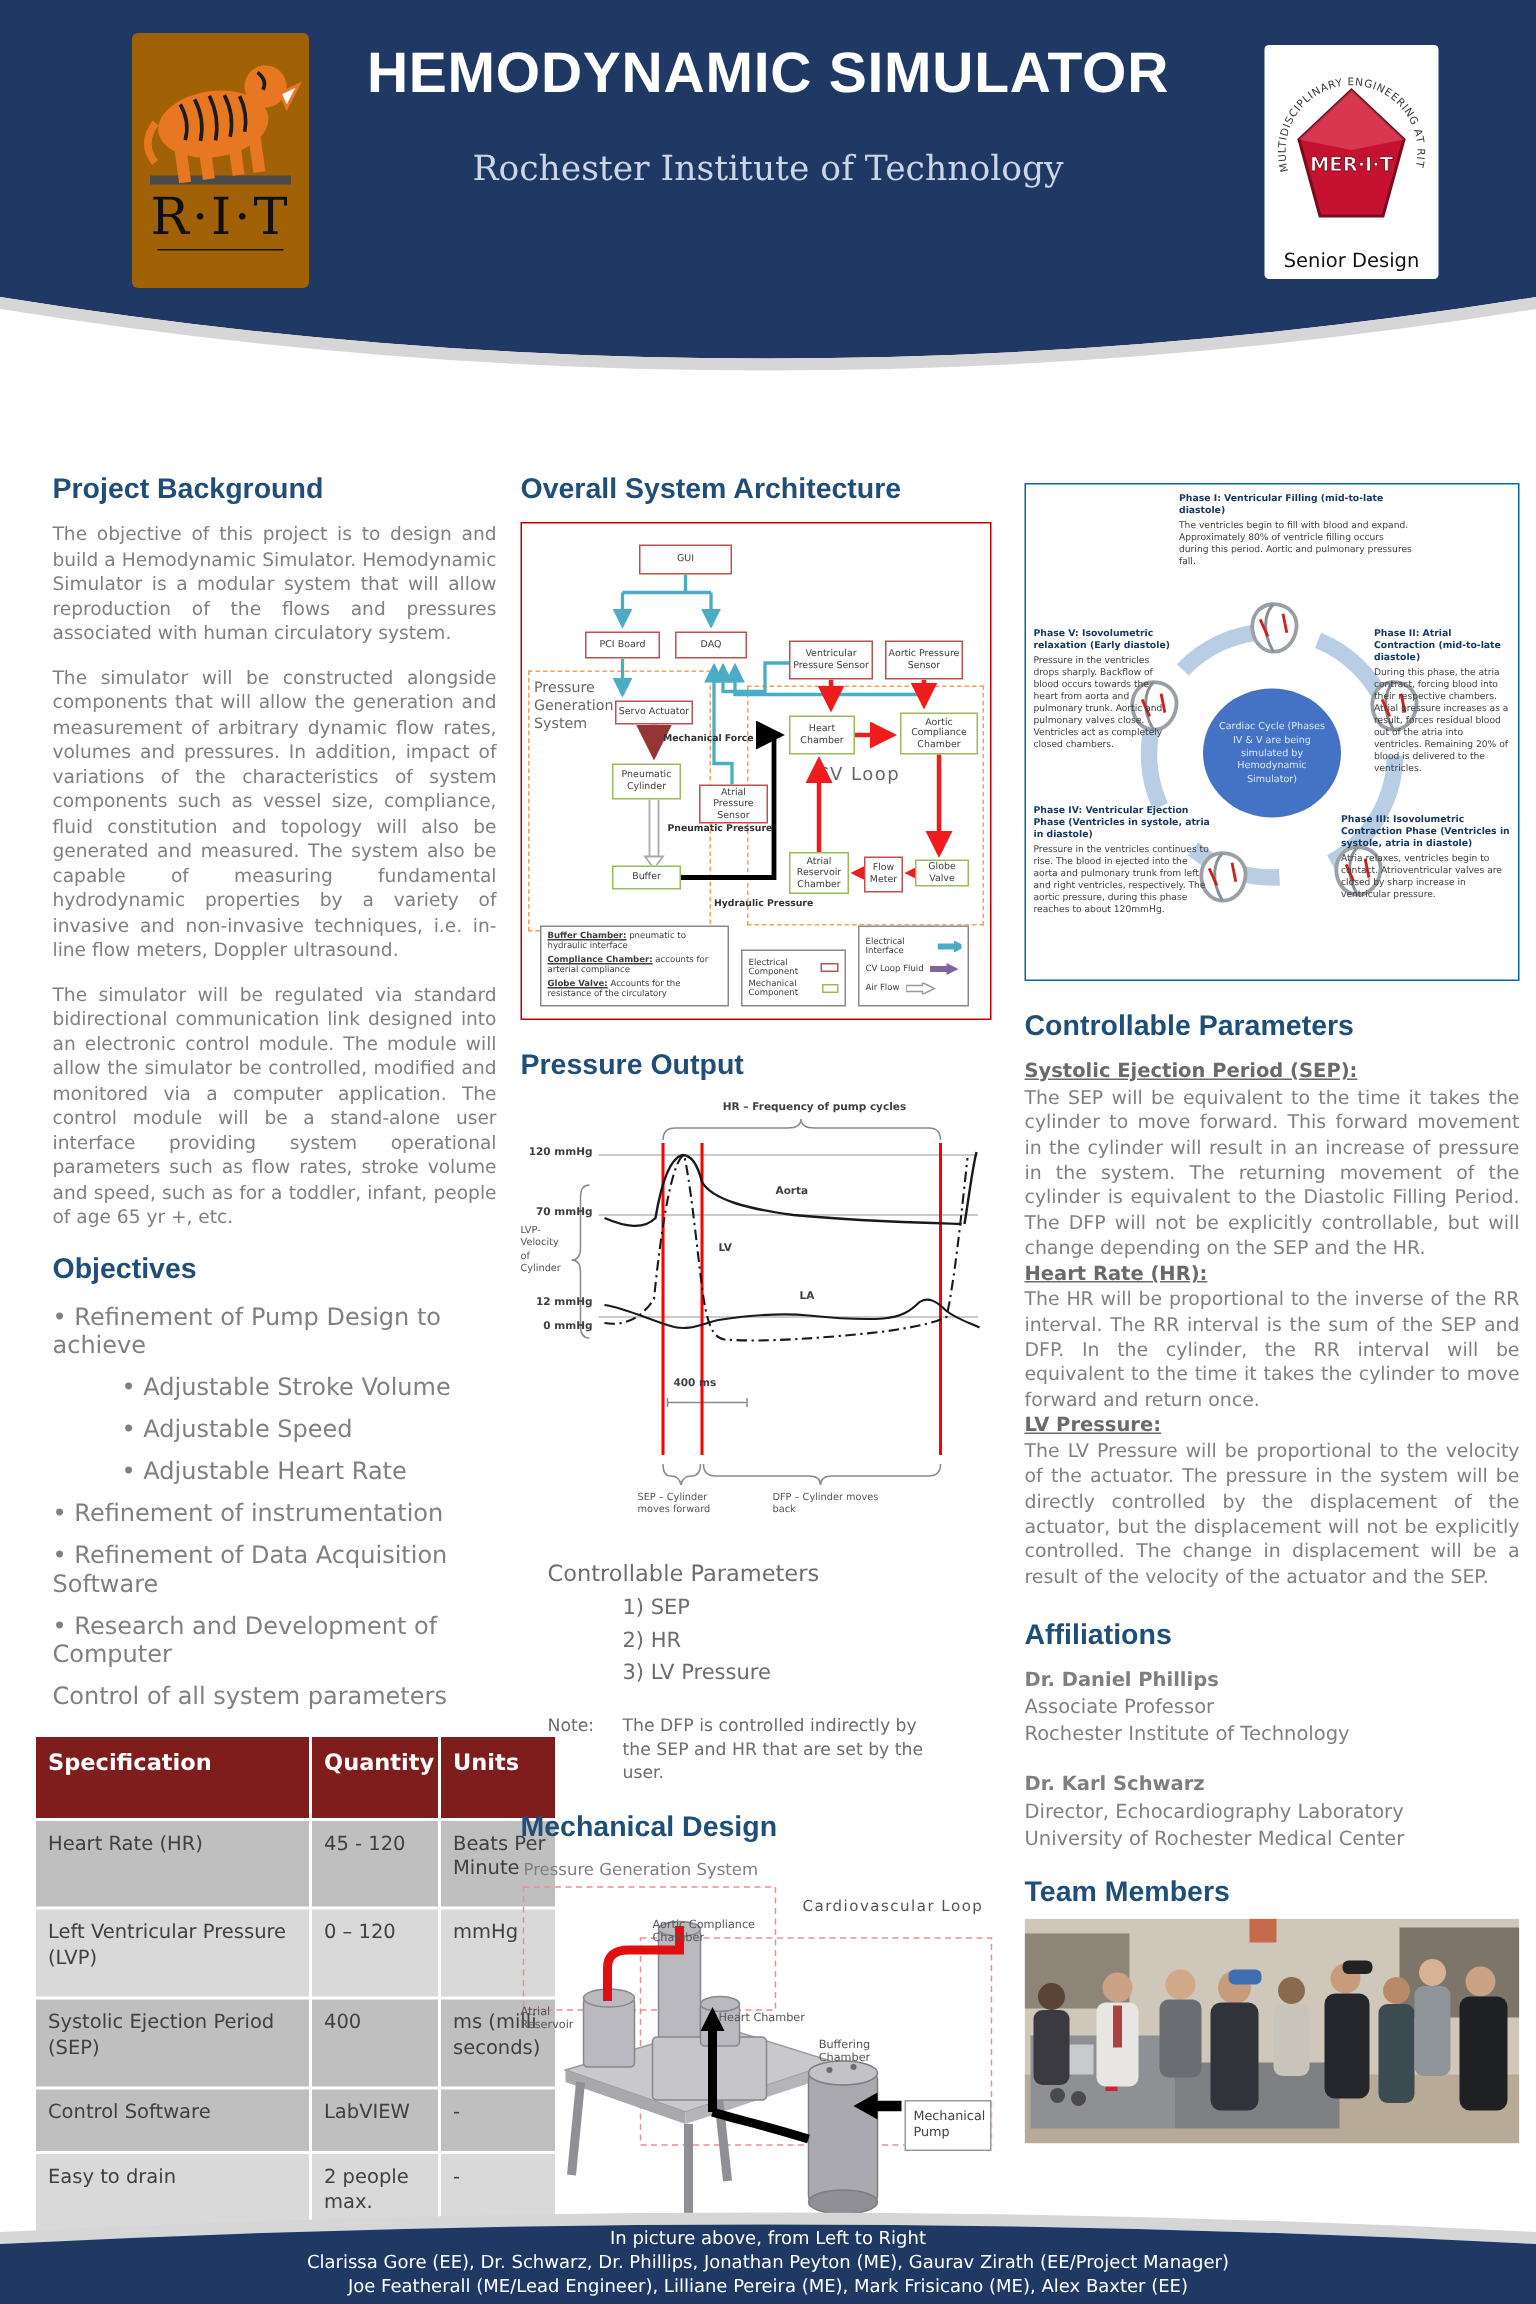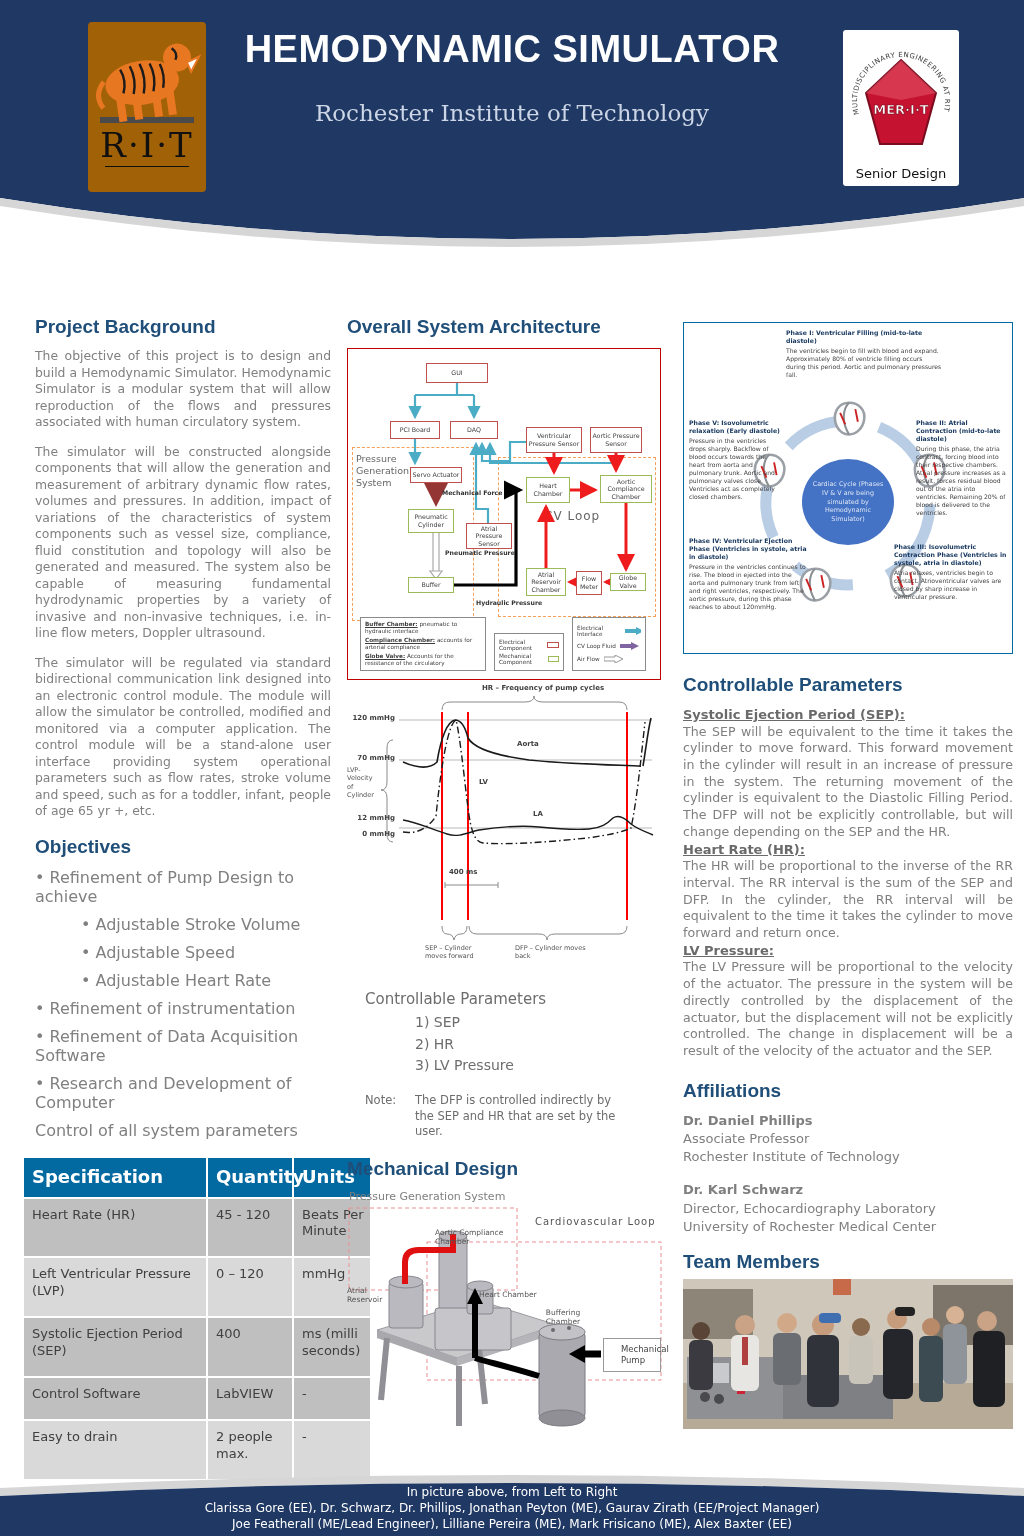--- a/index.html
+++ b/index.html
@@ -32,22 +32,22 @@
   
   .obj{color:#808080;font-size:16px;margin:9px 0;}
   .obj.l1::before{content:"• ";}
   .obj.l2{margin-left:46px;}
   .obj.l2::before{content:"• ";}
   .obj.l0{margin-top:2px;}
 
   
   table.spec{border-collapse:collapse;width:308px;margin:16px 0 0 -13px;color:#404040;
              font-size:13px;table-layout:fixed;}
-  table.spec th{background:#0369a1;color:#fff;text-align:left;vertical-align:top;
-                padding:8px 6px 10px 8px;font-size:18px;border:2px solid #fff;}
+  table.spec th{background:#7f1d1d;color:#fff;text-align:left;vertical-align:top;
+                padding:8px 6px 28px 8px;font-size:15px;border:2px solid #fff;}
   table.spec td{padding:8px 6px 16px 8px;vertical-align:top;border:2px solid #fff;line-height:1.3;}
   table.spec tr.odd td{background:#bfbfbf;}
   table.spec tr.even td{background:#d9d9d9;}
   .cw1{width:168px;}.cw2{width:70px;}.cw3{width:62px;}
 
   
   .arch{position:relative;width:312px;height:330px;border:1px solid #c00000;margin-top:4px;background:#fff;}
   .arch .n{position:absolute;display:flex;align-items:center;justify-content:center;text-align:center;
            font-size:6.3px;color:#404040;background:#fff;line-height:1.2;padding:1px;box-sizing:border-box;z-index:3;}
   .arch .elec{border:1.6px solid #c0504d;}
@@ -79,22 +79,22 @@
   .cp-item{color:#6d6d6d;font-size:14px;margin-left:68px;line-height:1.55;}
   .cp-note{display:flex;margin:16px 0 0 18px;color:#6d6d6d;font-size:11.5px;line-height:1.35;}
   .cp-note .nl{width:50px;flex:none;}
   .cp-note .nt{width:212px;}
 
   
   .mech-d{position:relative;width:318px;height:248px;margin-top:6px;}
   .md-lbl{position:absolute;font-size:7.5px;color:#555;line-height:1.2;z-index:3;}
   .md-pgs{position:absolute;left:2px;top:0;font-size:11px;color:#7f7f7f;z-index:3;}
   .md-cv{position:absolute;left:188px;top:26px;font-size:10px;color:#555;letter-spacing:1px;z-index:3;}
-  .md-pump{position:absolute;left:256px;top:148px;width:58px;height:34px;border:1px solid #999;
-           display:flex;align-items:center;padding-left:17px;font-size:8.5px;color:#444;line-height:1.2;
+  .md-pump{position:absolute;left:256px;top:160px;width:58px;height:34px;border:1px solid #999;
+           display:flex;align-items:center;padding-left:5px;font-size:8.5px;color:#444;line-height:1.2;
            box-sizing:border-box;background:#fff;z-index:3;}
 
   
   .cardiac{position:relative;width:328px;height:330px;border:1px solid #0369a1;background:#fff;margin-top:16px;}
   .ph{position:absolute;font-size:6.1px;color:#3f3f3f;line-height:1.3;z-index:3;}
   .ph b{display:block;color:#17375e;font-size:6.2px;margin-bottom:2px;}
   .cc-center{position:absolute;left:118px;top:136px;width:92px;height:86px;border-radius:50%;
              background:#4472c4;color:#dce6f6;display:flex;align-items:center;justify-content:center;
              text-align:center;font-size:6.4px;line-height:1.35;padding:8px;box-sizing:border-box;z-index:3;}
   .heart{position:absolute;width:38px;height:38px;z-index:2;}
@@ -318,20 +318,21 @@
           </span>
         <span class="lgrow">
             <span>Air Flow</span>
           <svg width="20" height="8">
               <polygon points="0,2 11,2 11,0 19,4 11,8 11,6 0,6" fill="#fff" stroke="#999" stroke-width="1"></polygon>
             </svg>
           </span>
       </div>
     </div>
 
+    <h2 class="sec" style="margin-top:20px">Pressure Output</h2>
     <div class="pchart">
       <svg class="abs" style="left:0;top:0" width="318" height="292" viewBox="0 0 318 292">
         <g stroke="#b9b9b9" stroke-width="1">
           <line x1="52" y1="38" x2="305" y2="38"></line>
           <line x1="52" y1="78" x2="305" y2="78"></line>
           <line x1="52" y1="146" x2="305" y2="146"></line>
         </g>
 
         <g stroke="#8a8a8a" stroke-width="1" fill="none">
           <path d="M95,28 Q95,20 103,20 H178 Q187,20 187,14 Q187,20 196,20 H272 Q280,20 280,28"></path>

